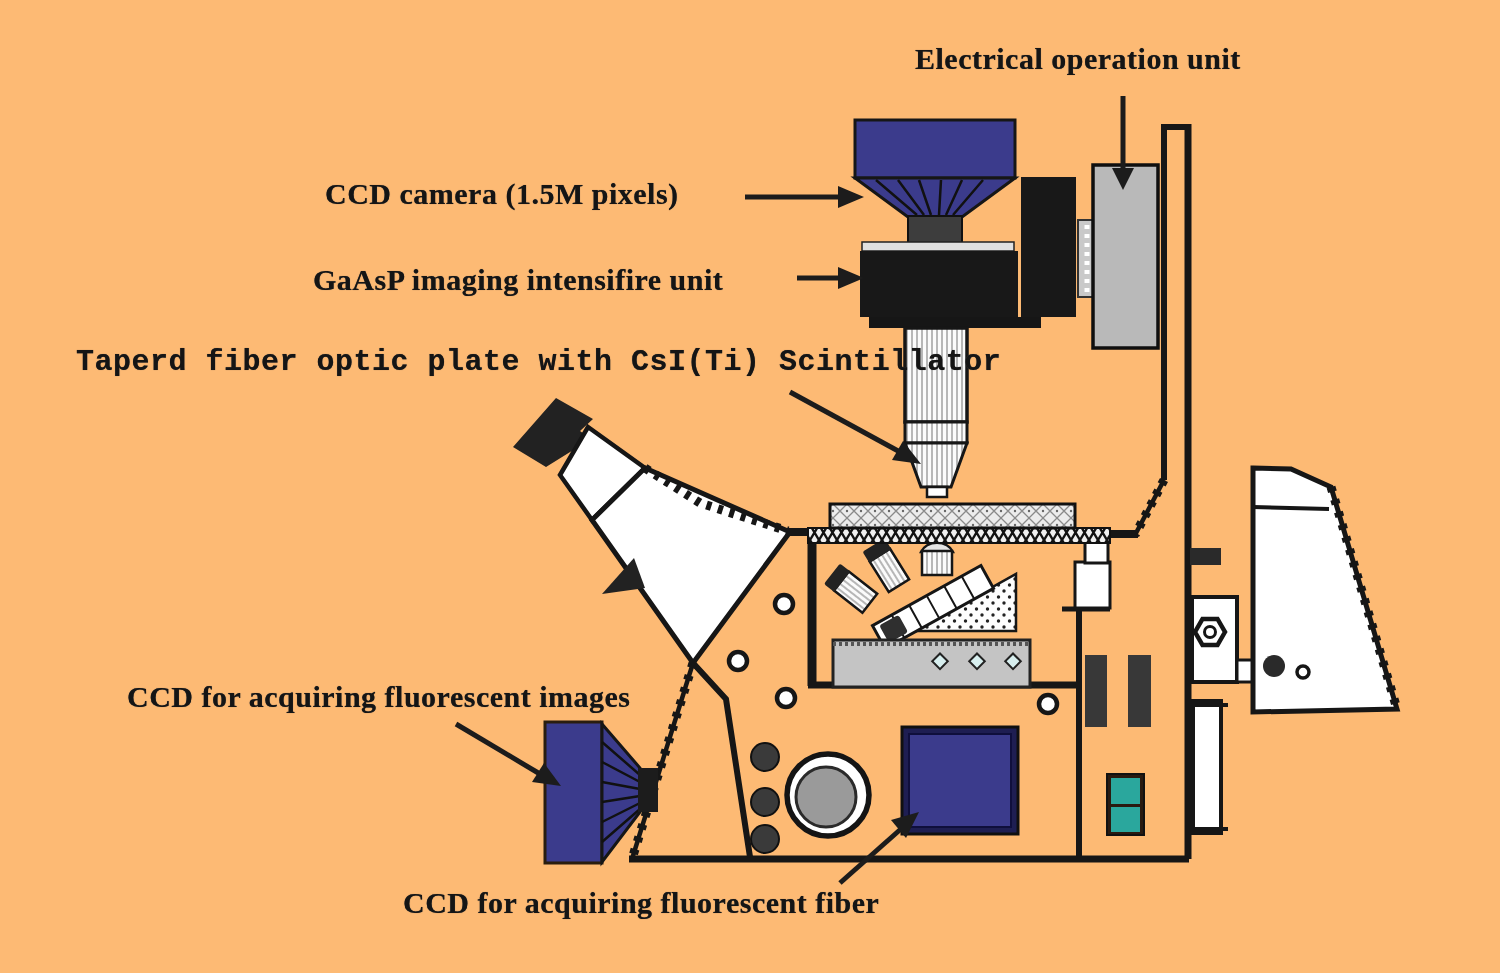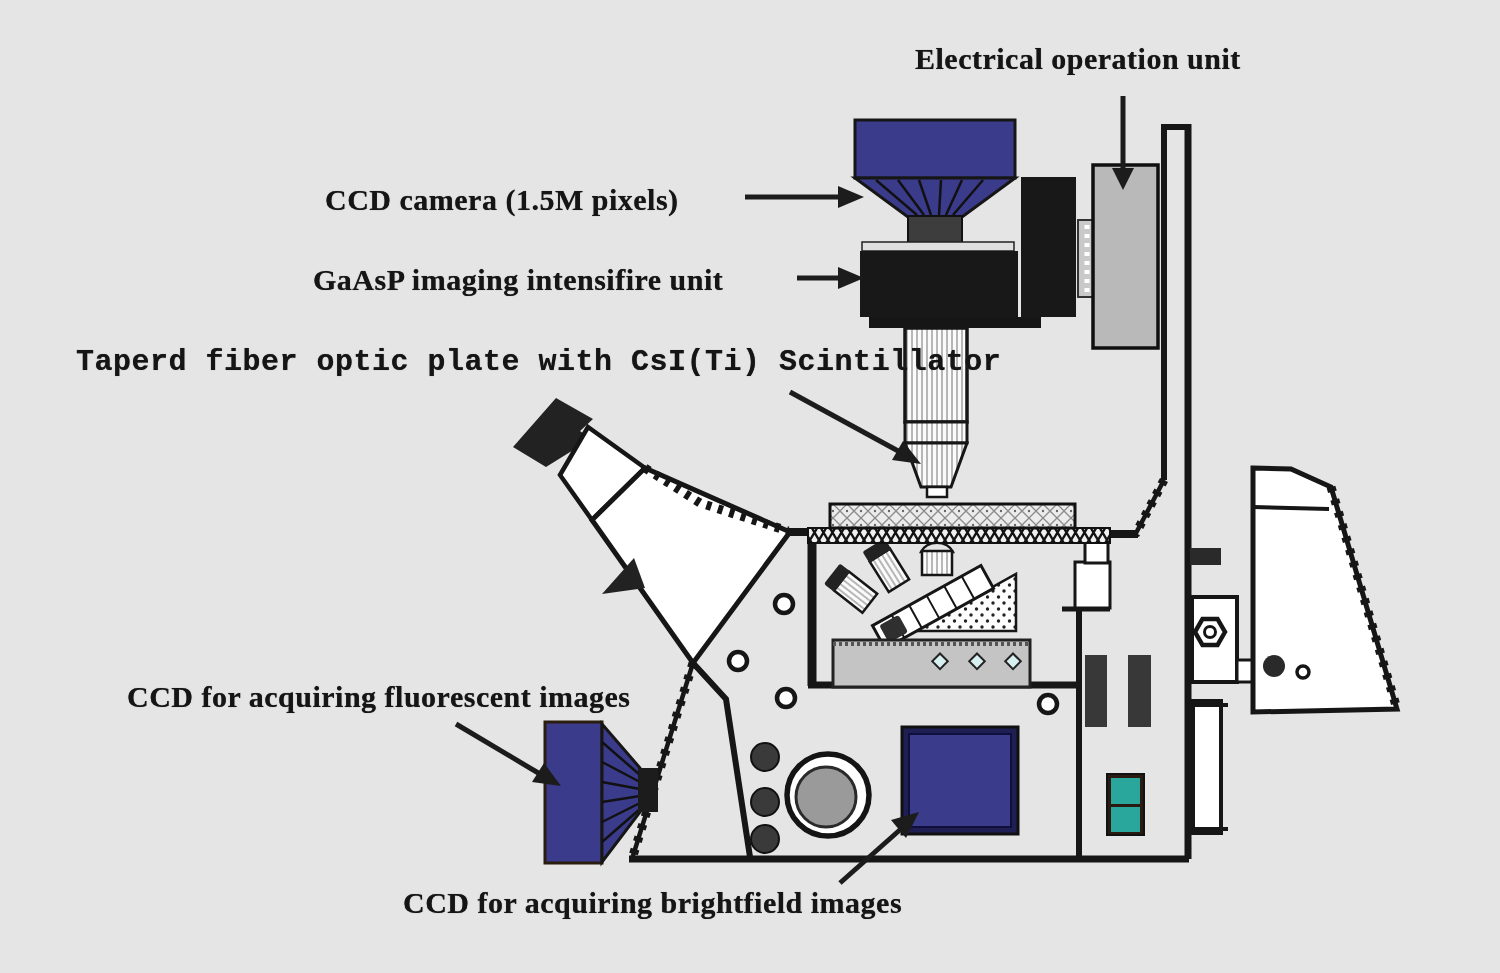--- a/index.html
+++ b/index.html
@@ -1,16 +1,16 @@
 <!DOCTYPE html>
 <html><head>
 <meta charset="utf-8">
 <style>
   html,body{margin:0;padding:0;background:#ffffff;}
-  #page{position:relative;width:1500px;height:973px;background:#e5e5e5;overflow:hidden;
+  #page{position:relative;width:1500px;height:973px;background:#fdba74;overflow:hidden;
         font-family:"Liberation Serif","DejaVu Serif",serif;}
   #diagram-svg{position:absolute;left:0;top:0;}
   .lbl{position:absolute;font-size:30px;font-weight:600;color:#151515;letter-spacing:.5px;
        white-space:nowrap;text-shadow:0 0 .7px #444;}
 </style>
 </head>
 <body>
 
 <div id="page">
 
@@ -183,19 +183,19 @@
     <path d="M790,392 L900,452" stroke-width="5" fill="none"></path>
     <polygon points="921,464 892,460 903,441" stroke="none"></polygon>
     <path d="M456,724 L540,774" stroke-width="5" fill="none"></path>
     <polygon points="561,786 532,782 544,763" stroke="none"></polygon>
     <path d="M840,883 L902,828" stroke-width="5" fill="none"></path>
     <polygon points="919,812 906,838 891,820" stroke="none"></polygon>
   </g>
 </svg>
 
 <div class="lbl" style="left:915px;top:42px;">Electrical operation unit</div>
-<div class="lbl" style="left:325px;top:183px;">CCD camera (1.5M pixels)</div>
+<div class="lbl" style="left:325px;top:177px;">CCD camera (1.5M pixels)</div>
 <div class="lbl" style="left:313px;top:263px;text-align:center;">GaAsP imaging intensifire unit</div>
 <div class="lbl" style="left:76px;top:345px;font-family:Liberation Mono, monospace;">Taperd fiber optic plate with CsI(Ti) Scintillator</div>
 <div class="lbl" style="left:127px;top:680px;">CCD for acquiring fluorescent images</div>
-<div class="lbl" style="left:403px;top:886px;">CCD for acquiring brightfield images</div>
+<div class="lbl" style="left:403px;top:886px;">CCD for acquiring fluorescent fiber</div>
 
 </div>
 
 </body></html>

